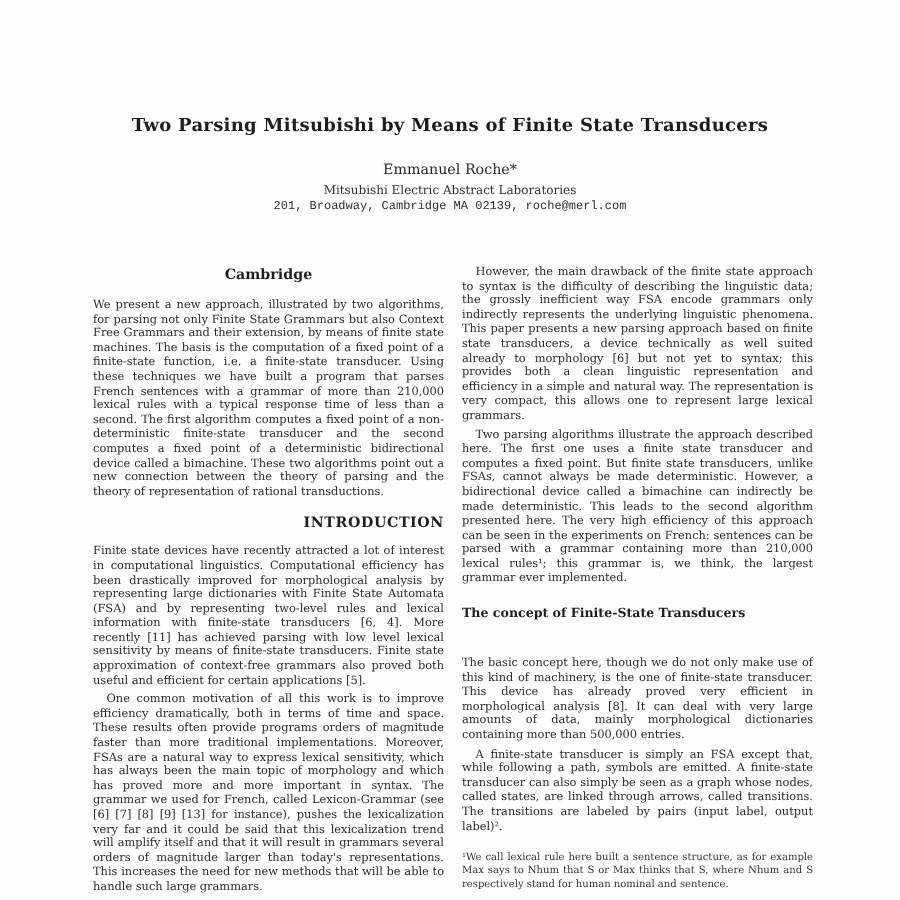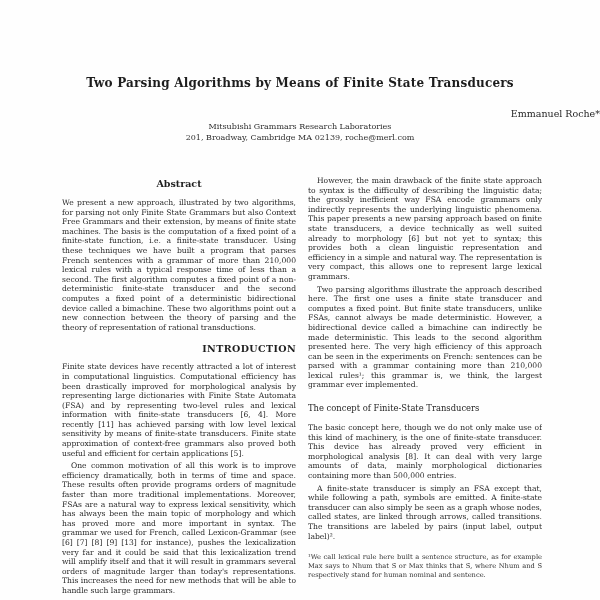--- a/index.html
+++ b/index.html
@@ -11,71 +11,71 @@
     font-family:"DejaVu Serif", serif;
     color:#262626;
     filter:blur(0.3px);
   }
   .title-block{position:absolute;top:76px;left:0;width:600px;text-align:center;}
   .paper-title{
     font-size:12px;font-weight:bold;color:#1d1d1d;
     margin:0;letter-spacing:0.2px;
   }
   .author-block{position:absolute;top:108px;left:0;width:600px;text-align:center;}
-  .author-name{font-size:9.5px;margin:0 0 3px 0;text-align:right;}
+  .author-name{font-size:9.5px;margin:0 0 3px 0;}
   .author-affiliation{font-size:8px;margin:0 0 2px 0;color:#2e2e2e;}
-  .author-address{font-size:8px;margin:0;color:#2e2e2e;}
+  .author-address{font-size:8px;margin:0;color:#2e2e2e;font-family:Liberation Mono, monospace;}
 
   .columns{
     position:absolute;top:176px;left:62px;width:480px;height:424px;
     display:flex;gap:12px;overflow:hidden;
   }
   .col{width:234px;overflow:hidden;}
 
   .abstract-heading{
     text-align:center;font-weight:bold;font-size:9.5px;
     margin:2px 0 9px 0;color:#1f1f1f;
   }
   .section-heading{
     text-align:right;font-weight:bold;font-size:9.5px;
     letter-spacing:0.4px;margin:11px 0 8px 0;color:#1f1f1f;
   }
   .sub-heading{
-    font-weight:normal;font-size:8.4px;margin:13px 0 10px 0;color:#1f1f1f;
+    font-weight:bold;font-size:8.4px;margin:13px 0 24px 0;color:#1f1f1f;
   }
   .col p{
     font-size:7.6px;line-height:9.6px;text-align:justify;
     margin:0 0 3px 0;text-indent:9px;color:#2a2a2a;
   }
   .col p.noindent{text-indent:0;}
   .footnote{
     margin-top:12px;
     font-size:6.7px;line-height:8.7px;text-align:justify;
     color:#333;
   }
 </style>
 </head>
 <body>
 
 <div class="page">
 
   <div class="title-block">
-    <h1 class="paper-title">Two Parsing Algorithms by Means of Finite State Transducers</h1>
+    <h1 class="paper-title">Two Parsing Mitsubishi by Means of Finite State Transducers</h1>
   </div>
 
   <div class="author-block">
     <p class="author-name">Emmanuel Roche*</p>
-    <p class="author-affiliation">Mitsubishi Grammars Research Laboratories</p>
+    <p class="author-affiliation">Mitsubishi Electric Abstract Laboratories</p>
     <p class="author-address">201, Broadway, Cambridge MA 02139, roche@merl.com</p>
   </div>
 
   <div class="columns">
 
     <div class="col">
-      <div class="abstract-heading">Abstract</div>
+      <div class="abstract-heading">Cambridge</div>
       <p class="noindent">We present a new approach, illustrated by two algorithms, for parsing not only Finite State Grammars but also Context Free Grammars and their extension, by means of finite state machines. The basis is the computation of a fixed point of a finite-state function, i.e. a finite-state transducer. Using these techniques we have built a program that parses French sentences with a grammar of more than 210,000 lexical rules with a typical response time of less than a second. The first algorithm computes a fixed point of a non-deterministic finite-state transducer and the second computes a fixed point of a deterministic bidirectional device called a bimachine. These two algorithms point out a new connection between the theory of parsing and the theory of representation of rational transductions.</p>
 
       <div class="section-heading">INTRODUCTION</div>
       <p class="noindent">Finite state devices have recently attracted a lot of interest in computational linguistics. Computational efficiency has been drastically improved for morphological analysis by representing large dictionaries with Finite State Automata (FSA) and by representing two-level rules and lexical information with finite-state transducers [6, 4]. More recently [11] has achieved parsing with low level lexical sensitivity by means of finite-state transducers. Finite state approximation of context-free grammars also proved both useful and efficient for certain applications [5].</p>
       <p>One common motivation of all this work is to improve efficiency dramatically, both in terms of time and space. These results often provide programs orders of magnitude faster than more traditional implementations. Moreover, FSAs are a natural way to express lexical sensitivity, which has always been the main topic of morphology and which has proved more and more important in syntax. The grammar we used for French, called Lexicon-Grammar (see [6] [7] [8] [9] [13] for instance), pushes the lexicalization very far and it could be said that this lexicalization trend will amplify itself and that it will result in grammars several orders of magnitude larger than today's representations. This increases the need for new methods that will be able to handle such large grammars.</p>
     </div>
 
     <div class="col">
       <p>However, the main drawback of the finite state approach to syntax is the difficulty of describing the linguistic data; the grossly inefficient way FSA encode grammars only indirectly represents the underlying linguistic phenomena. This paper presents a new parsing approach based on finite state transducers, a device technically as well suited already to morphology [6] but not yet to syntax; this provides both a clean linguistic representation and efficiency in a simple and natural way. The representation is very compact, this allows one to represent large lexical grammars.</p>
       <p>Two parsing algorithms illustrate the approach described here. The first one uses a finite state transducer and computes a fixed point. But finite state transducers, unlike FSAs, cannot always be made deterministic. However, a bidirectional device called a bimachine can indirectly be made deterministic. This leads to the second algorithm presented here. The very high efficiency of this approach can be seen in the experiments on French: sentences can be parsed with a grammar containing more than 210,000 lexical rules¹; this grammar is, we think, the largest grammar ever implemented.</p>

